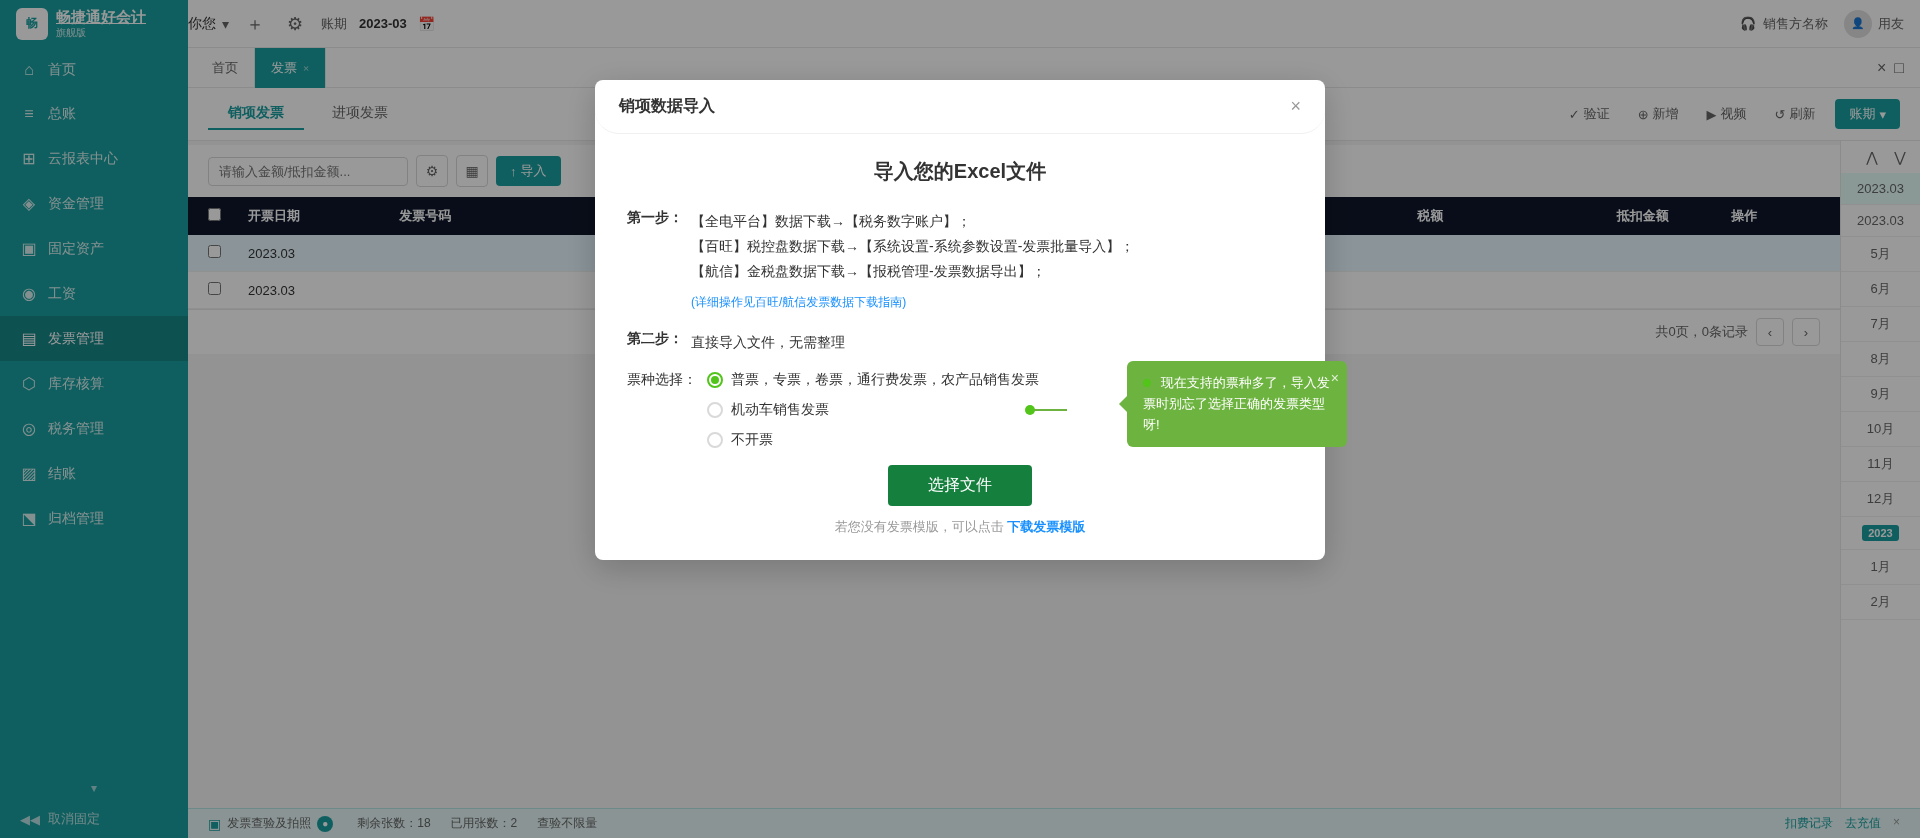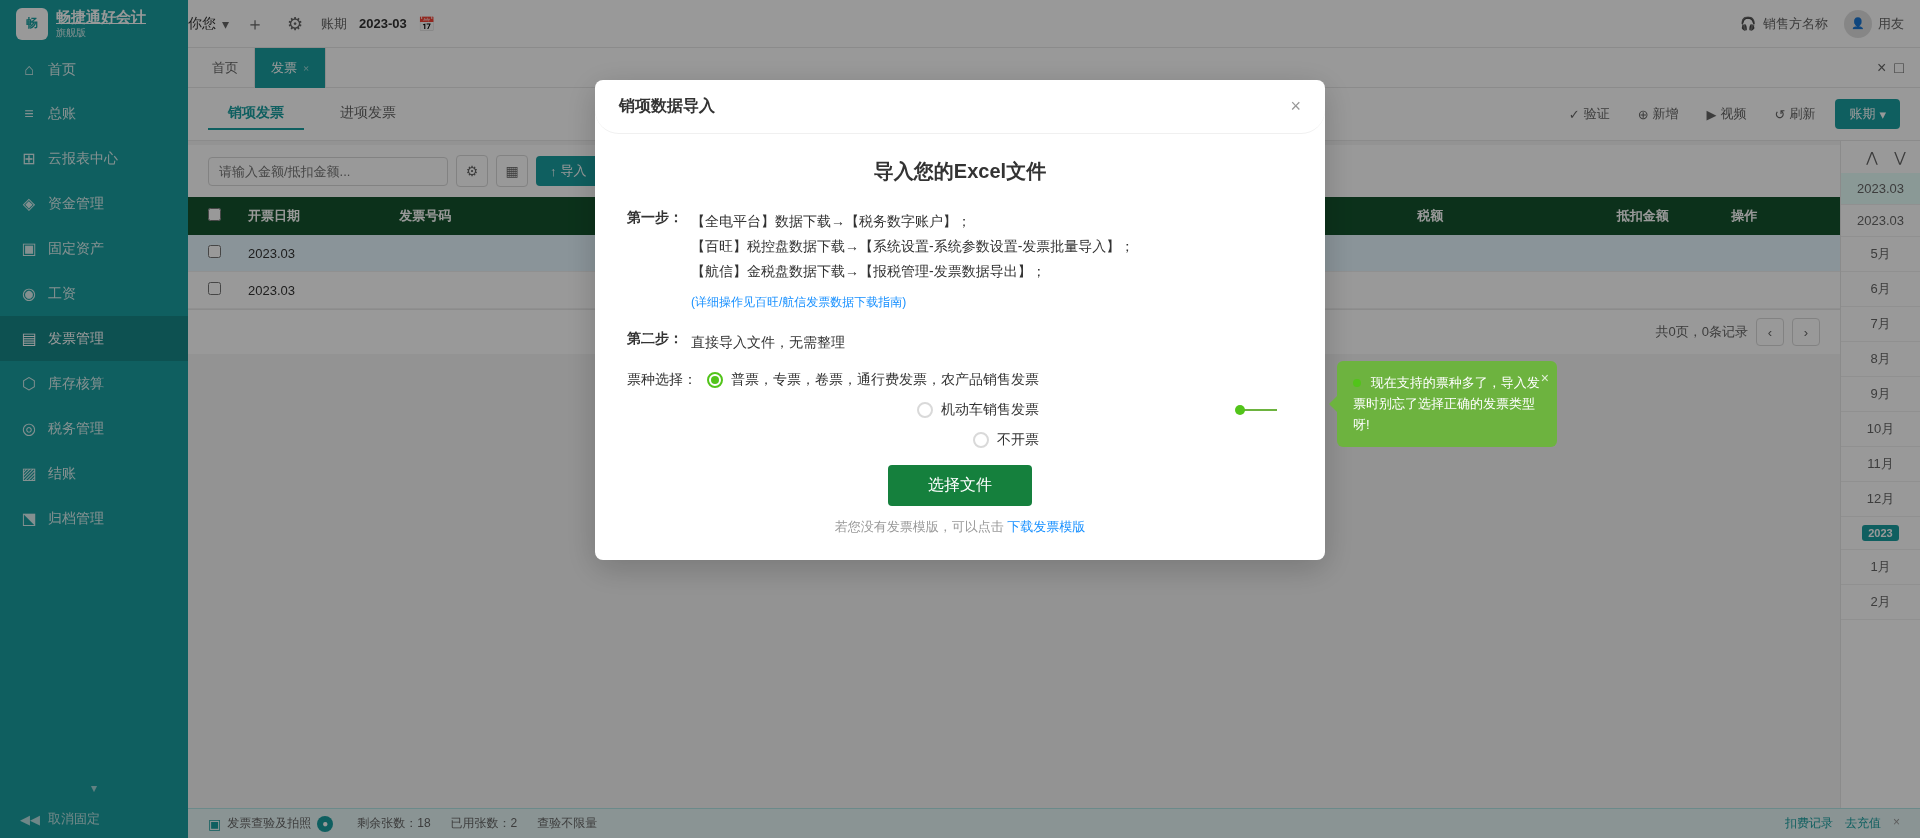--- a/index.html
+++ b/index.html
@@ -42,35 +42,35 @@
     .main { flex: 1; display: flex; flex-direction: column; background: #f5f5f5; overflow: hidden; }
 
     
     .tabbar { display: flex; align-items: center; background: #fff; border-bottom: 1px solid #e8e8e8; height: 40px; padding: 0 8px; }
     .tab-item { display: flex; align-items: center; gap: 6px; padding: 0 16px; height: 40px; cursor: pointer; color: #666; font-size: 13px; border-right: 1px solid #e8e8e8; }
     .tab-item.active { background: #1a9fa0; color: #fff; font-family: Liberation Serif, serif; }
     .tab-close { font-size: 11px; color: rgba(255,255,255,0.7); cursor: pointer; }
 
     
     .page-header { background: #fff; padding: 10px 20px; display: flex; align-items: center; justify-content: space-between; border-bottom: 1px solid #e8e8e8; }
-    .page-nav { display: flex; gap: 16px; align-items: center; }
+    .page-nav { display: flex; gap: 8px; align-items: center; }
     .page-nav-item { padding: 6px 20px; cursor: pointer; font-size: 14px; color: #666; border-bottom: 2px solid transparent; }
     .page-nav-item.active { color: #1a9fa0; border-bottom: 2px solid #1a9fa0; font-weight: bold; }
     .page-actions { display: flex; align-items: center; gap: 12px; }
     .action-btn { display: flex; align-items: center; gap: 4px; color: #666; cursor: pointer; font-size: 13px; padding: 4px 8px; }
     .action-btn-primary { background: #1a9fa0; color: #fff; padding: 6px 14px; border-radius: 4px; cursor: pointer; font-size: 13px; display: flex; align-items: center; gap: 4px; }
 
     
     .toolbar { display: flex; align-items: center; padding: 10px 20px; background: #fff; gap: 8px; margin-top: 4px; }
-    .search-input { border: 1px solid #d9d9d9; border-radius: 4px; padding: 6px 10px; font-size: 13px; width: 240px; color: #999; outline: none; }
+    .search-input { border: 1px solid #d9d9d9; border-radius: 4px; padding: 6px 10px; font-size: 13px; width: 200px; color: #999; outline: none; }
     .toolbar-icon-btn { width: 32px; height: 32px; border: 1px solid #d9d9d9; border-radius: 4px; display: flex; align-items: center; justify-content: center; cursor: pointer; color: #666; background: #fff; }
     .import-btn { background: #1a9fa0; color: #fff; border: none; border-radius: 4px; padding: 6px 14px; cursor: pointer; font-size: 13px; display: flex; align-items: center; gap: 4px; }
 
     
-    .table-header { display: flex; align-items: center; background: #14532d; color: #fff; padding: 10px 20px; font-size: 13px; font-weight: bold; }
+    .table-header { display: flex; align-items: center; background: #0f172a; color: #fff; padding: 10px 20px; font-size: 13px; font-weight: bold; }
     .col-checkbox { width: 40px; }
     .col-date { flex: 1; }
     .col-number { flex: 1.5; }
     .col-type { flex: 1.2; }
     .col-seller { flex: 2; }
     .col-amount { flex: 1.2; text-align: right; }
     .col-tax { flex: 1; text-align: right; }
     .col-deduct { flex: 1.2; text-align: right; margin-left: 44px; }
     .col-ops { flex: 1; text-align: center; }
 
@@ -105,28 +105,28 @@
     .modal-title { font-size: 16px; font-weight: bold; color: #333; }
     .modal-close { cursor: pointer; color: #999; font-size: 18px; }
     .modal-body { padding: 24px 32px; }
     .modal-main-title { font-size: 20px; font-weight: bold; color: #333; text-align: center; margin-bottom: 24px; }
     .step-row { display: flex; margin-bottom: 16px; }
     .step-label { color: #333; font-size: 14px; font-weight: bold; min-width: 60px; margin-right: 4px; white-space: nowrap; }
     .step-content { color: #333; font-size: 14px; line-height: 1.8; }
     .step-link { color: #1890ff; cursor: pointer; text-decoration: none; font-size: 12px; }
     .ticket-section { display: flex; margin-bottom: 16px; align-items: flex-start; }
     .ticket-label { color: #333; font-size: 14px; min-width: 80px; }
-    .ticket-options { display: flex; flex-direction: column; gap: 12px; align-items: flex-end; }
+    .ticket-options { display: flex; flex-direction: column; gap: 12px; }
     .radio-option { display: flex; align-items: center; gap: 8px; cursor: pointer; font-size: 14px; color: #333; }
     .radio-circle { width: 16px; height: 16px; border-radius: 50%; border: 2px solid #d9d9d9; display: flex; align-items: center; justify-content: center; flex-shrink: 0; }
     .radio-circle.selected { border-color: #52c41a; }
     .radio-circle.selected::after { content: ''; width: 8px; height: 8px; background: #52c41a; border-radius: 50%; }
     .select-file-btn { background: #15803d; color: #fff; border: none; border-radius: 4px; padding: 10px 40px; font-size: 16px; cursor: pointer; display: block; margin: 12px auto; }
     .download-hint { text-align: center; font-size: 13px; color: #999; margin-top: 8px; }
-    .download-hint a { color: #1890ff; cursor: pointer; }
+    .download-hint a { color: #1890ff; cursor: pointer; font-weight: bold; }
 
     
     .tooltip-bubble { position: absolute; right: -10px; top: 200px; background: #6db33f; color: #fff; padding: 12px 16px; border-radius: 6px; width: 220px; font-size: 13px; line-height: 1.6; z-index: 200; }
     .tooltip-bubble::before { content: ''; position: absolute; left: -8px; top: 50%; transform: translateY(-50%); border: 8px solid transparent; border-right-color: #6db33f; border-left: 0; }
     .tooltip-close { position: absolute; top: 6px; right: 8px; cursor: pointer; color: rgba(255,255,255,0.8); font-size: 14px; }
 
     
     .right-top-btns { display: flex; gap: 4px; justify-content: flex-end; padding: 4px 8px; background: #fff; }
     .right-top-btn { width: 24px; height: 24px; display: flex; align-items: center; justify-content: center; cursor: pointer; color: #666; font-size: 14px; }
 

